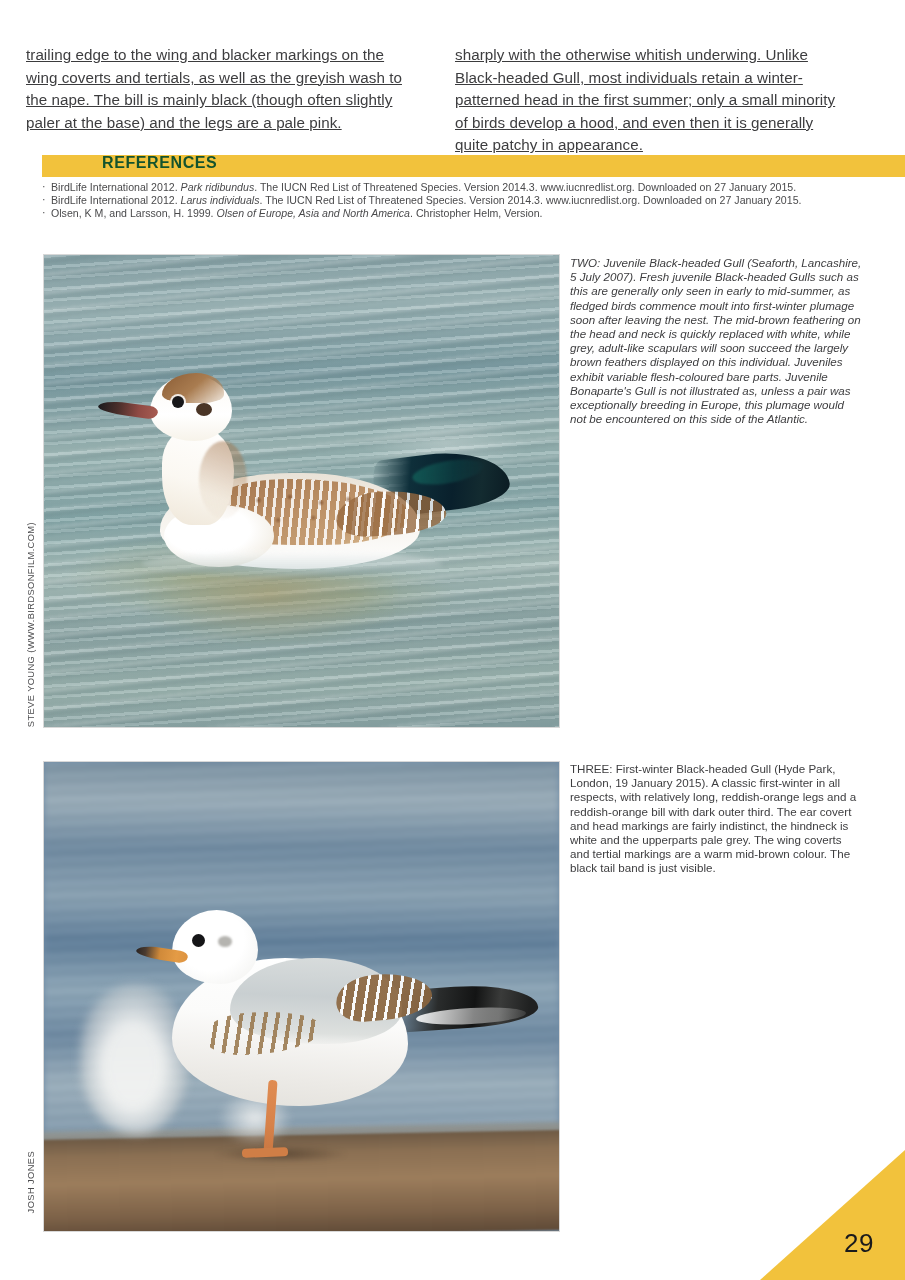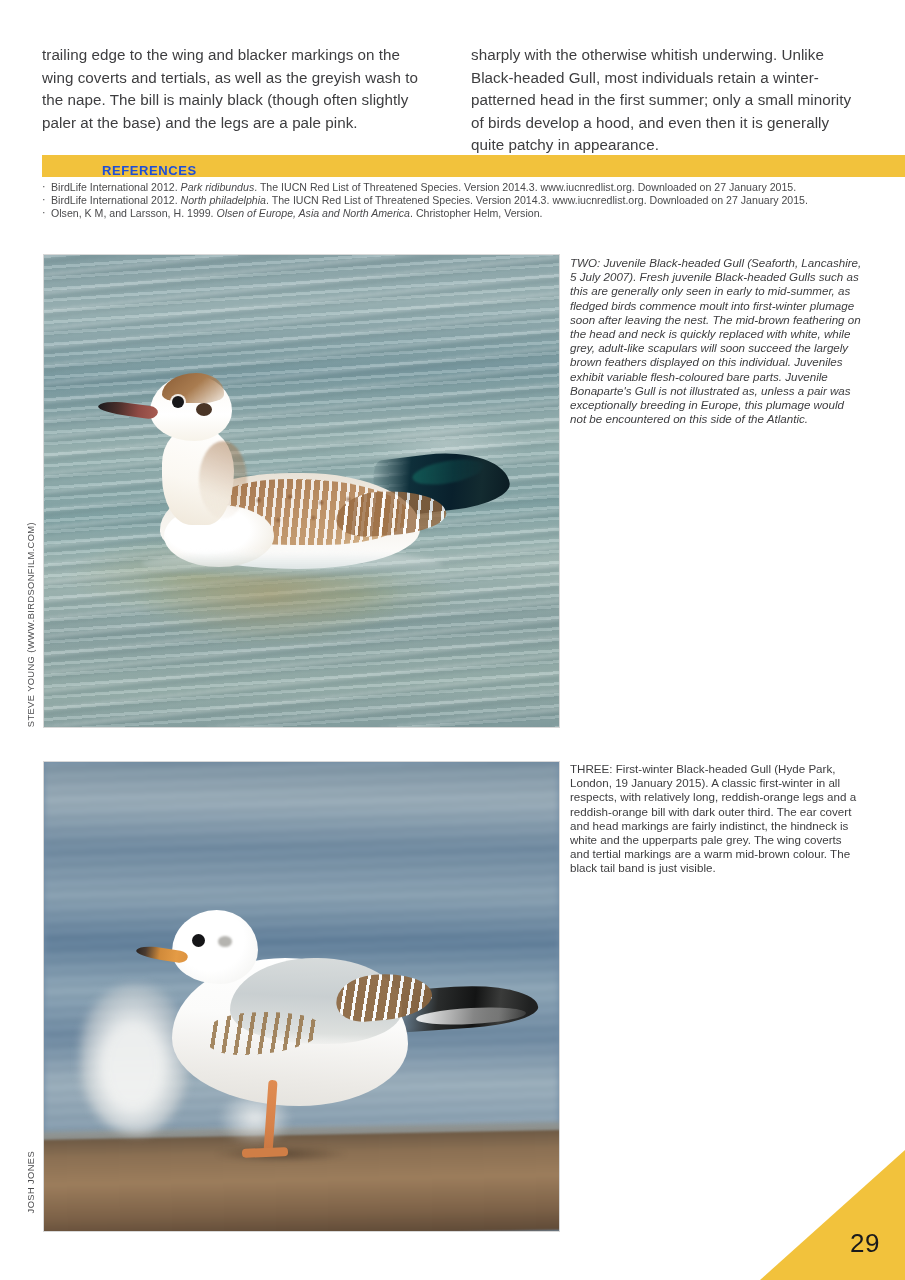--- a/index.html
+++ b/index.html
@@ -16,25 +16,26 @@
     position: relative;
     width: 905px;
     height: 1280px;
     background: #ffffff;
     overflow: hidden;
   }
 
   
   .body-cols {
     position: absolute;
-    left: 42px;
+    left: 26px;
     top: 44px;
     width: 820px;
     display: flex;
     gap: 38px;
+    text-decoration: underline;
   }
   .body-col {
     width: 400px;
     font-size: 15.2px;
     line-height: 22.6px;
     color: #3d3d3f;
     letter-spacing: 0.05px;
   }
   .body-col p { margin: 0; }
   .body-col p.indented { text-indent: 17px; }
@@ -44,25 +45,25 @@
     position: absolute;
     left: 42px;
     top: 155px;
     width: 863px;
     height: 22px;
     background: #f2c23c;
   }
   .ref-bar-label {
     position: absolute;
     left: 102px;
-    top: 160px;
-    font-size: 13px;
+    top: 152px;
+    font-size: 16px;
     font-weight: bold;
     letter-spacing: 0.6px;
-    color: #1d4ed8;
+    color: #14532d;
     line-height: 21px;
   }
 
   
   .ref-list {
     position: absolute;
     left: 42px;
     top: 181px;
     width: 840px;
     font-size: 10.6px;
@@ -525,21 +526,21 @@
     position: absolute;
     right: 0;
     bottom: 0;
     width: 145px;
     height: 130px;
     background: #f2c23c;
     clip-path: polygon(100% 0, 100% 100%, 0 100%);
   }
   .page-number {
     position: absolute;
-    right: 25px;
+    right: 31px;
     bottom: 21px;
     font-size: 26px;
     font-weight: normal;
     color: #1a1a1c;
     letter-spacing: 0.5px;
   }
 </style>
 </head>
 <body>
 
@@ -559,21 +560,21 @@
 
   <div class="ref-list">
 
     <div class="ref-item">
       <span class="bullet">·</span>
       <span>BirdLife International 2012. </span><i>Park ridibundus</i><span>. The IUCN Red List of Threatened Species. Version 2014.3. www.iucnredlist.org. Downloaded on 27 January 2015.</span>
     </div>
 
     <div class="ref-item">
       <span class="bullet">·</span>
-      <span>BirdLife International 2012. </span><i>North philadelphia</i><span>. The IUCN Red List of Threatened Species. Version 2014.3. www.iucnredlist.org. Downloaded on 27 January 2015.</span>
+      <span>BirdLife International 2012. </span><i>Larus individuals</i><span>. The IUCN Red List of Threatened Species. Version 2014.3. www.iucnredlist.org. Downloaded on 27 January 2015.</span>
     </div>
 
     <div class="ref-item">
       <span class="bullet">·</span>
       <span>Olsen, K M, and Larsson, H. 1999. </span><i>Olsen of Europe, Asia and North America</i><span>. Christopher Helm, Version.</span>
     </div>
 
   </div>
 
   <div class="figure-one">

